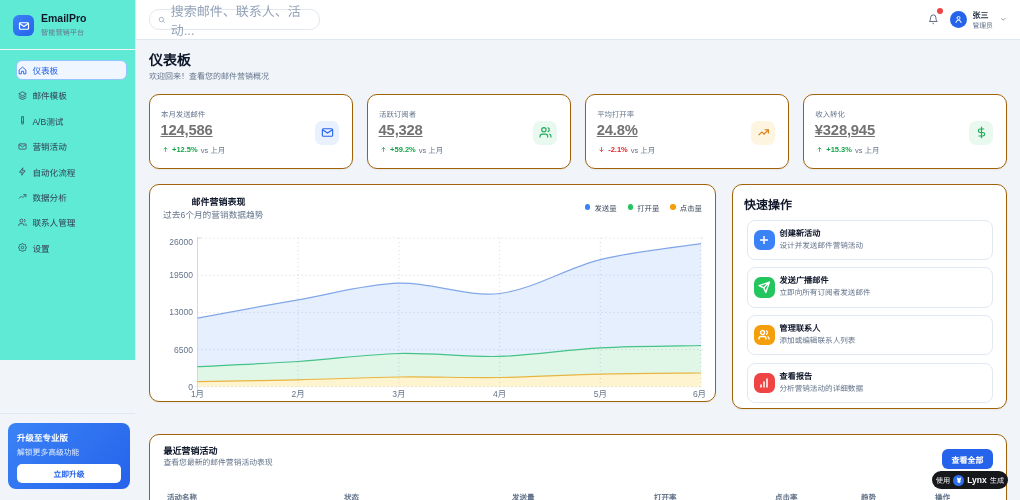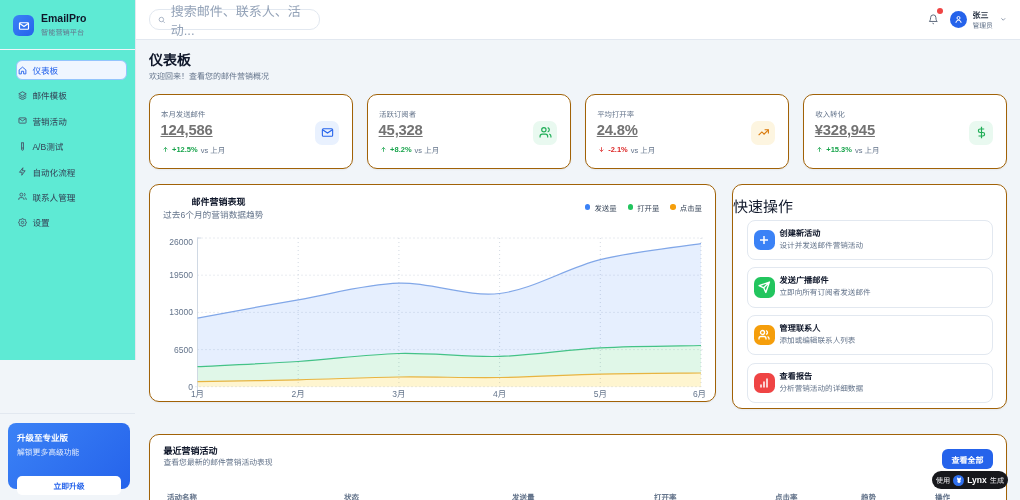--- a/index.html
+++ b/index.html
@@ -13,21 +13,21 @@
 #logo-sub{position:absolute;left:41px;top:27px;font-size:7.2px;color:#64748b;}
 nav{position:absolute;left:16px;top:60px;width:111px;}
 .nav-item{height:20px;margin-bottom:5.4px;display:flex;align-items:center;padding-left:1.2px;border-radius:6px;color:#334155;border:1px solid transparent;}
 .nav-item.active{background:#eff6ff;border-color:#93c5fd;color:#2563eb;}
 .nav-item svg{width:9px;height:9px;flex:none;}
 .nav-item span{font-size:8.6px;margin-left:5.2px;white-space:nowrap;}
 #side-sep{position:absolute;left:0;top:413px;width:135px;border-top:1px solid #e2e8f0;}
 #upgrade{position:absolute;left:8px;top:423px;width:122px;height:66px;border-radius:8px;background:linear-gradient(135deg,#3b82f6,#2563eb);padding:8px 9px;}
 #upgrade .t1{color:#fff;font-weight:bold;font-size:8.5px;}
 #upgrade .t2{color:rgba(255,255,255,.85);font-size:7.8px;margin-top:3px;}
-#upgrade .btn{margin-top:19px;height:19px;background:#fff;border-radius:5px;color:#2563eb;font-size:7.8px;font-weight:bold;display:flex;align-items:center;justify-content:center;}
+#upgrade .btn{margin-top:7px;height:19px;background:#fff;border-radius:5px;color:#2563eb;font-size:7.8px;font-weight:bold;display:flex;align-items:center;justify-content:center;}
 
 #topbar{position:absolute;left:136px;top:0;width:884px;height:40px;background:#fff;border-bottom:1px solid #e2e8f0;}
 #search{position:absolute;left:13px;top:9px;width:171px;height:21px;border:1px solid #e2e8f0;border-radius:10px;background:#fff;display:flex;align-items:center;padding-left:8px;}
 #search svg{width:8px;height:8px;}
 #search span{font-size:13px;color:#94a3b8;margin-left:5px;}
 #bell{position:absolute;left:791.5px;top:14px;width:10.5px;height:10.5px;}
 #belldot{position:absolute;left:800.6px;top:7.9px;width:6.4px;height:6.4px;border-radius:50%;background:#ef4444;}
 #avatar{position:absolute;left:814px;top:11px;width:17px;height:17px;border-radius:50%;background:#2563eb;display:flex;align-items:center;justify-content:center;}
 #uname{position:absolute;left:836.5px;top:8.8px;font-size:8px;font-weight:bold;color:#1e293b;}
 #urole{position:absolute;left:836.5px;top:19.8px;font-size:6.8px;color:#64748b;}
@@ -49,21 +49,21 @@
 .icbox{position:absolute;right:13px;top:25.5px;width:24px;height:24px;border-radius:7px;display:flex;align-items:center;justify-content:center;}
 
 #chart-card{left:13px;top:144px;width:567px;height:218px;}
 #chart-title{position:absolute;left:13.5px;top:9.5px;font-size:9px;font-weight:bold;padding-left:28px;}
 #chart-sub{position:absolute;left:13px;top:22.5px;font-size:8.7px;color:#64748b;}
 #legend{position:absolute;right:13px;top:16.5px;display:flex;font-size:7.4px;color:#334155;}
 .leg{display:flex;align-items:center;margin-left:11px;}
 .leg i{width:5.5px;height:5.5px;border-radius:50%;margin-right:4px;}
 
 #qa-card{left:596px;top:144px;width:275px;height:225px;}
-#qa-title{position:absolute;left:0;top:10px;font-size:15px;font-weight:normal;}
+#qa-title{position:absolute;left:11px;top:10px;font-size:12px;font-weight:bold;}
 .qa{position:absolute;left:14px;width:246px;height:40.5px;border:1px solid #e2e8f0;border-radius:8px;padding-left:40px;}
 .qa .ic{position:absolute;left:6px;top:9px;width:20.5px;height:20.5px;border-radius:6.5px;display:flex;align-items:center;justify-content:center;}
 .qa .t1{position:absolute;left:31.5px;top:5px;font-size:8.2px;font-weight:bold;color:#0f172a;}
 .qa .t2{position:absolute;left:31.5px;top:18px;font-size:7.6px;color:#64748b;}
 
 #bot-card{left:13px;top:394px;width:858px;height:120px;}
 #bot-title{position:absolute;left:13.5px;top:8.5px;font-size:9px;font-weight:bold;}
 #bot-sub{position:absolute;left:13.5px;top:21px;font-size:7.8px;color:#64748b;}
 #seeall{position:absolute;right:13px;top:14px;width:51px;height:20px;background:#2563eb;border-radius:6px;color:#fff;font-size:8px;font-weight:bold;display:flex;align-items:center;justify-content:center;margin-left:8px;}
 .th{position:absolute;top:56px;font-size:7.5px;font-weight:bold;color:#64748b;}
@@ -98,38 +98,45 @@
     <div class="nav-item">
       <svg viewBox="0 0 24 24" fill="none" stroke="#475569" stroke-width="2.4" stroke-linejoin="round">
           <path d="M12 2L2 7.5l10 5.5 10-5.5z"></path>
           <path d="M2 12.5L12 18l10-5.5"></path>
           <path d="M2 17.5L12 23l10-5.5"></path>
         </svg>
       <span>邮件模板</span>
     </div>
     <div class="nav-item">
       <svg viewBox="0 0 24 24" fill="none" stroke="#475569" stroke-width="2.4">
-          <rect x="2.5" y="5" width="19" height="14" rx="2"></rect>
-          <path d="M3 7l9 6 9-6"></path>
-        </svg>
-      <span>营销活动</span>
-    </div>
-    <div class="nav-item">
-      <svg viewBox="0 0 24 24" fill="none" stroke="#475569" stroke-width="2.4">
           <path d="M14.5 2v17.5a2.5 2.5 0 0 1-5 0V2"></path>
           <path d="M8.5 2h7"></path>
           <path d="M14.5 16h-5"></path>
         </svg>
       <span>A/B测试</span>
     </div>
     <div class="nav-item">
+      <svg viewBox="0 0 24 24" fill="none" stroke="#475569" stroke-width="2.4">
+          <rect x="2.5" y="5" width="19" height="14" rx="2"></rect>
+          <path d="M3 7l9 6 9-6"></path>
+        </svg>
+      <span>营销活动</span>
+    </div>
+    <div class="nav-item">
       <svg viewBox="0 0 24 24" fill="none" stroke="#475569" stroke-width="2.4" stroke-linejoin="round">
           <path d="M13 2L4 14h7l-1 8 9-12h-7z"></path>
         </svg>
       <span>自动化流程</span>
+    </div>
+    <div class="nav-item">
+      <svg viewBox="0 0 24 24" fill="none" stroke="#475569" stroke-width="2.4">
+          <path d="M3 17l6-6 4 4 8-8"></path>
+          <path d="M14 7h7v7"></path>
+        </svg>
+      <span>数据分析</span>
     </div>
     <div class="nav-item">
       <svg viewBox="0 0 24 24" fill="none" stroke="#475569" stroke-width="2.4">
           <circle cx="9" cy="7" r="4"></circle>
           <path d="M16 21v-2a4 4 0 0 0-4-4H6a4 4 0 0 0-4 4v2"></path>
           <path d="M16 3.13a4 4 0 0 1 0 7.75"></path>
           <path d="M22 21v-2a4 4 0 0 0-3-3.87"></path>
         </svg>
       <span>联系人管理</span>
     </div>
@@ -196,21 +203,21 @@
         </svg>
     </div>
   </div>
   <div class="card stat" style="left:231.1px;">
     <div class="lbl">活跃订阅者</div>
     <div class="val">45,328</div>
     <div class="trend up">
         <svg class="arrsvg" viewBox="0 0 24 24" fill="none" stroke="#16a34a" stroke-width="2.6">
           <path d="M12 20V5M5.5 11.5L12 5l6.5 6.5"></path>
         </svg>
-        <span class="pct">+8.2%</span>
+        <span class="pct">+59.2%</span>
         <span class="vs">vs 上月</span>
       </div>
     <div class="icbox" style="background:#e9f9f0;">
       <svg width="13" height="13" viewBox="0 0 24 24" fill="none" stroke="#1fad56" stroke-width="2.2">
           <circle cx="9" cy="7" r="4"></circle>
           <path d="M16 21v-2a4 4 0 0 0-4-4H6a4 4 0 0 0-4 4v2"></path>
           <path d="M16 3.13a4 4 0 0 1 0 7.75"></path>
           <path d="M22 21v-2a4 4 0 0 0-3-3.87"></path>
         </svg>
     </div>

